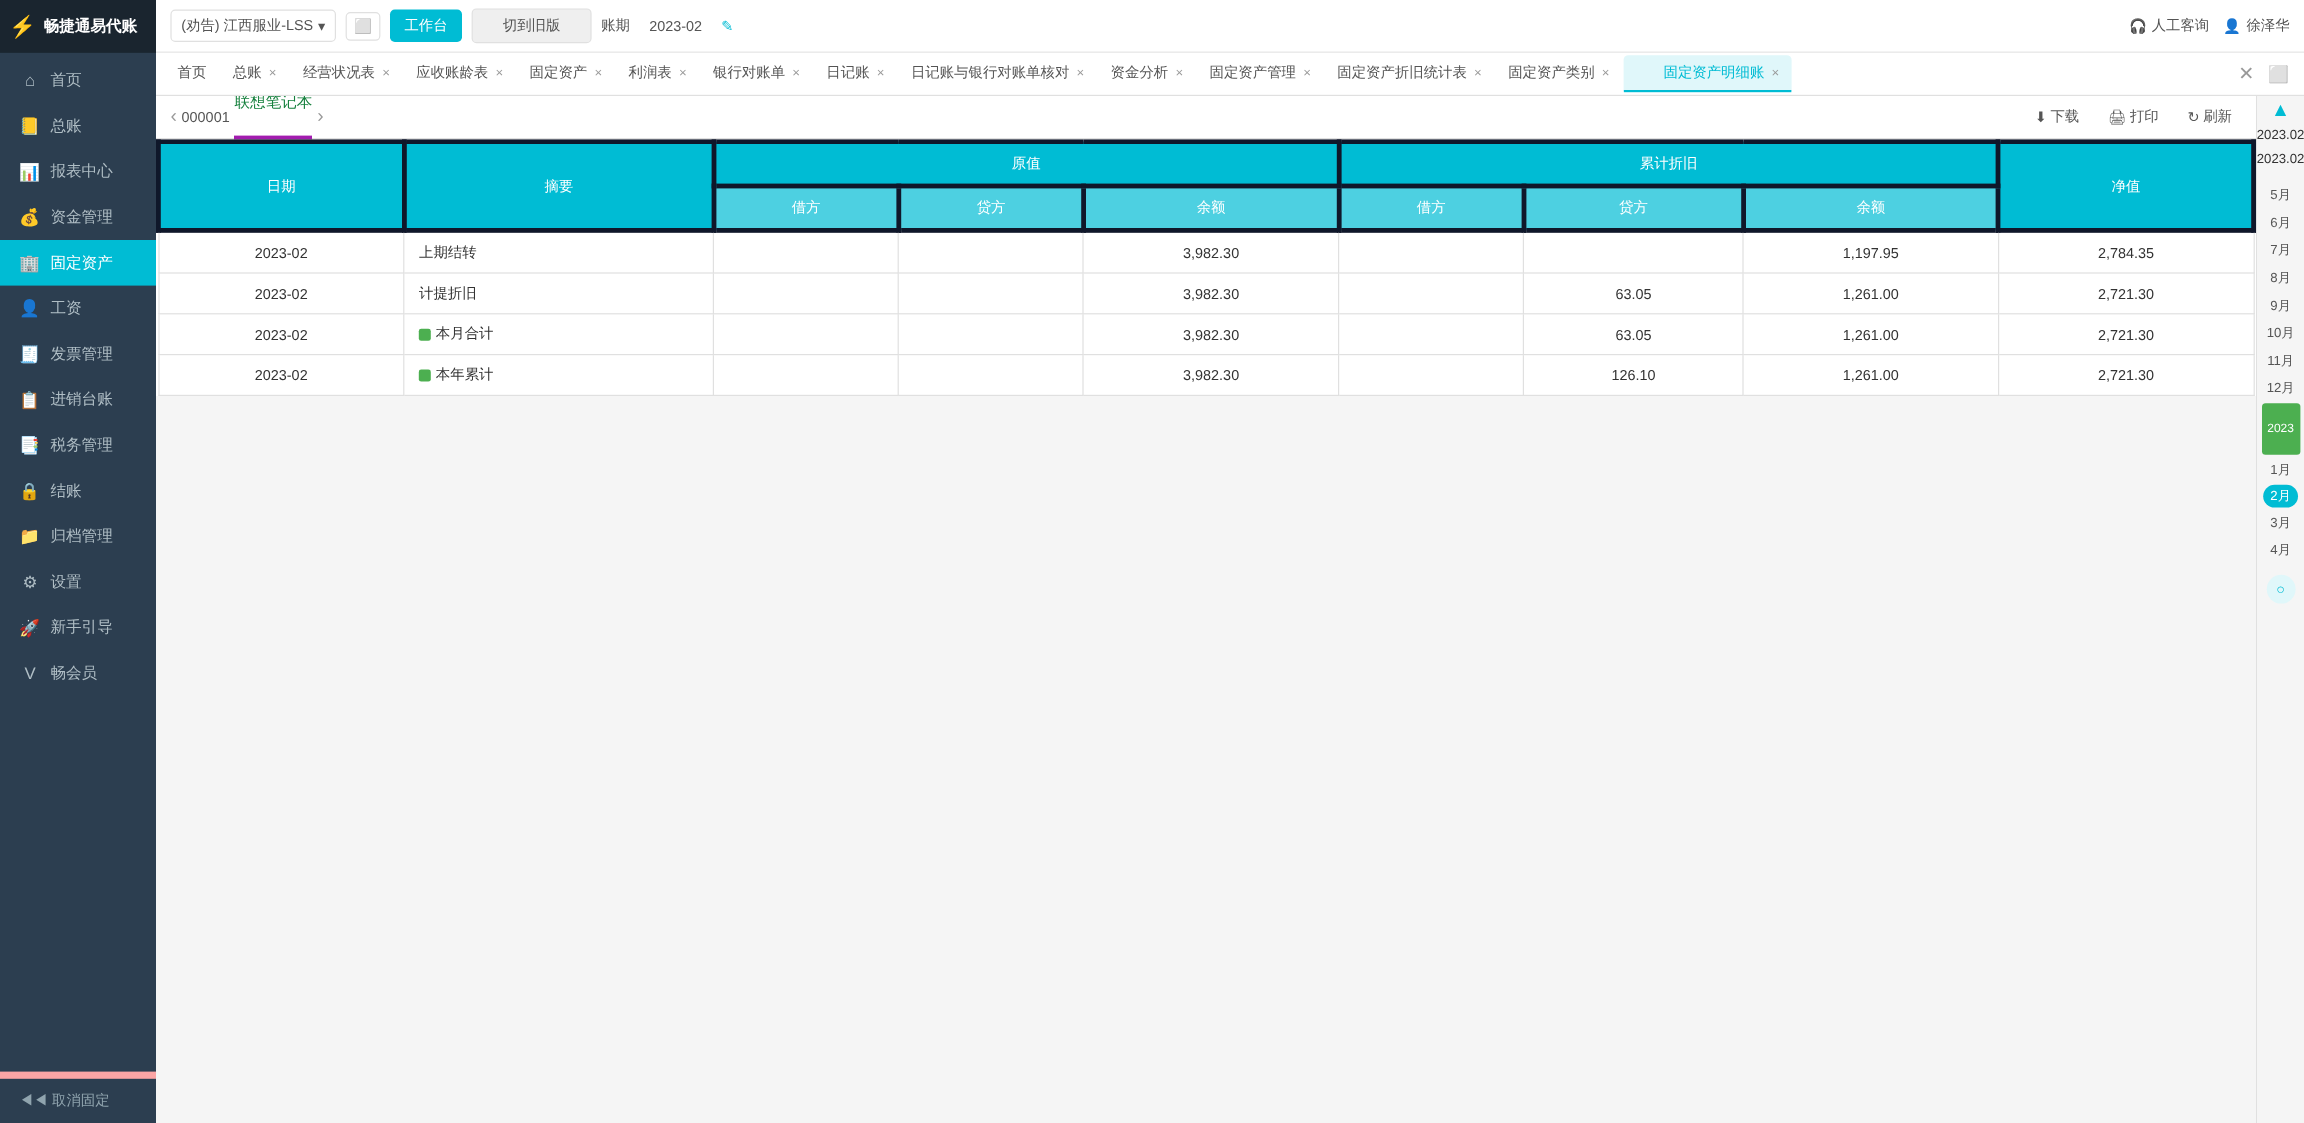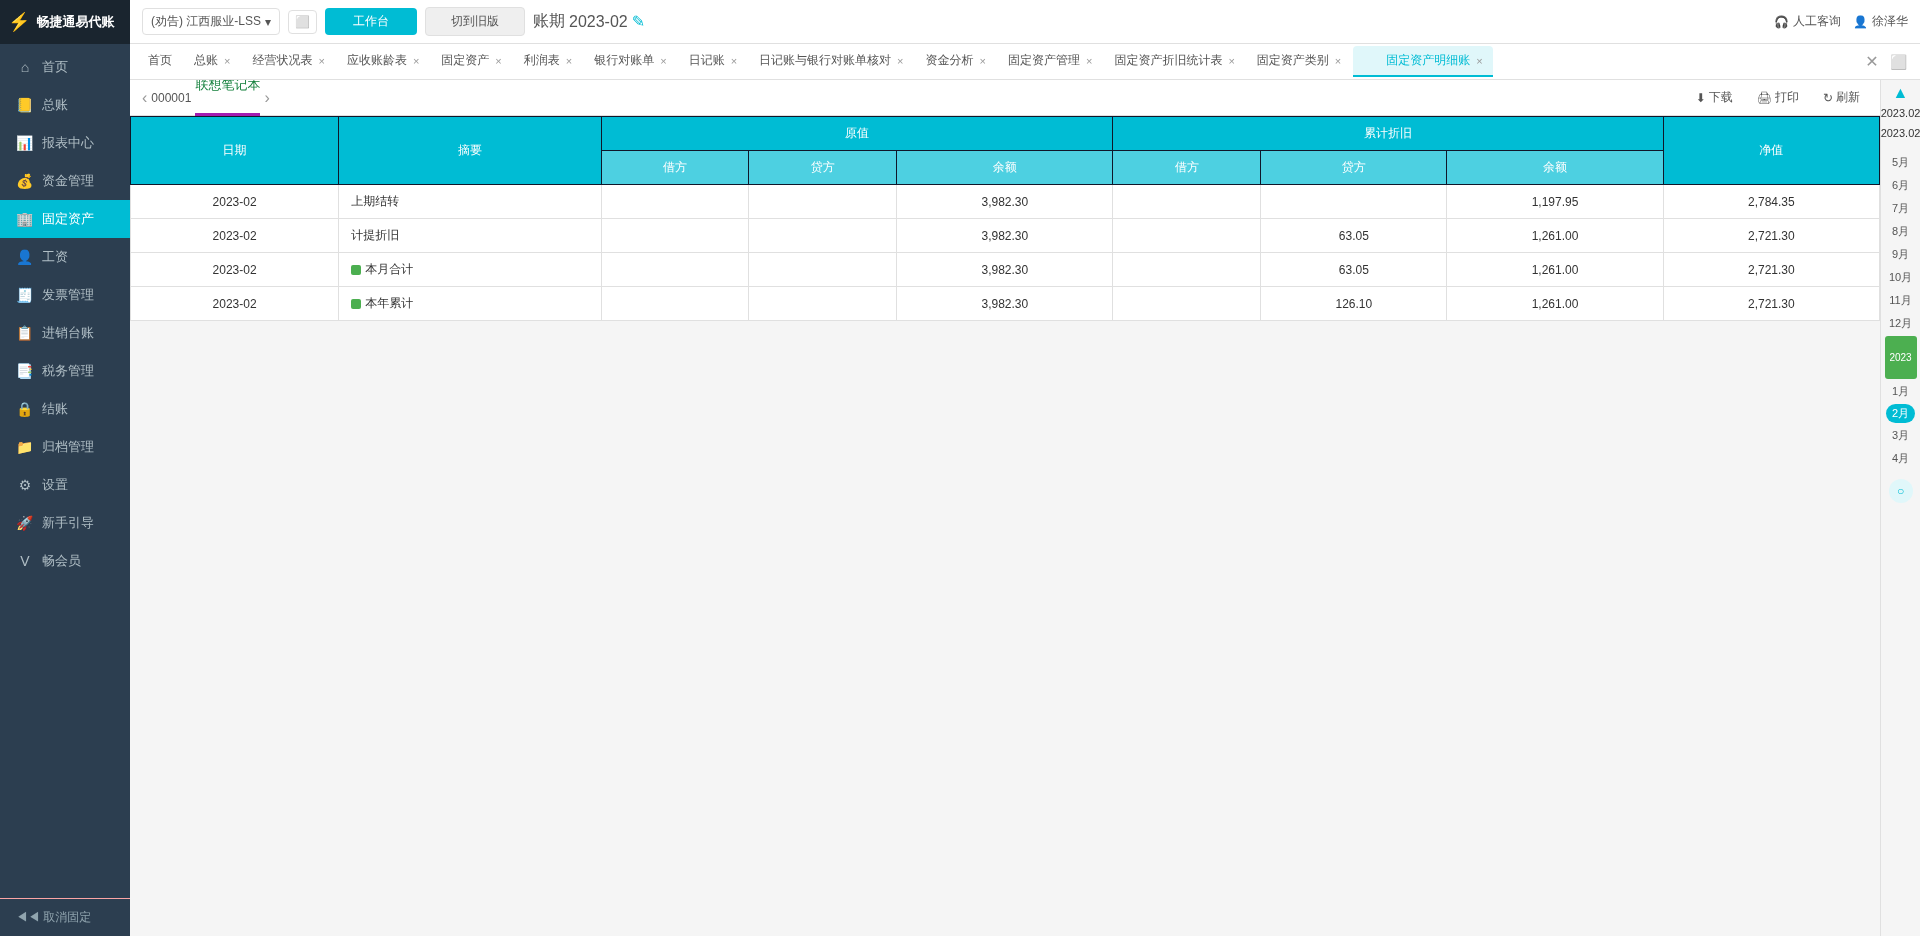--- a/index.html
+++ b/index.html
@@ -9,32 +9,32 @@
     .app-container { display: flex; height: 936px; width: 1920px; }
 
     
     .sidebar { width: 130px; background: #2c3e50; color: #ccc; display: flex; flex-direction: column; flex-shrink: 0; }
     .sidebar-logo { background: #1a252f; padding: 10px 8px; display: flex; align-items: center; gap: 6px; color: #fff; font-size: 13px; font-weight: bold; height: 44px; }
     .sidebar-logo-icon { color: #00bcd4; font-size: 18px; }
     .sidebar-nav { flex: 1; overflow-y: auto; padding: 4px 0; }
     .sidebar-item { display: flex; align-items: center; gap: 8px; padding: 10px 16px; cursor: pointer; color: #b0bec5; font-size: 13px; transition: background 0.2s; }
     .sidebar-item.active { background: #00bcd4; color: #fff; }
     .sidebar-item-icon { width: 18px; text-align: center; font-size: 14px; }
-    .sidebar-footer { padding: 10px 16px; border-top: 1px solid #fca5a5; color: #90a4ae; font-size: 12px; cursor: pointer; margin-top: 17px; }
+    .sidebar-footer { padding: 10px 16px; border-top: 6px solid #fca5a5; color: #90a4ae; font-size: 12px; cursor: pointer; margin-top: 17px; }
 
     
     .main-content { flex: 1; display: flex; flex-direction: column; overflow: hidden; }
 
     
     .topbar { height: 44px; background: #fff; display: flex; align-items: center; padding: 0 12px; border-bottom: 1px solid #e0e0e0; gap: 8px; flex-shrink: 0; }
     .topbar-company { display: flex; align-items: center; gap: 4px; border: 1px solid #e0e0e0; border-radius: 4px; padding: 4px 8px; font-size: 12px; color: #555; cursor: pointer; }
     .topbar-copy-btn { border: 1px solid #e0e0e0; border-radius: 4px; padding: 4px 6px; cursor: pointer; color: #666; }
-    .topbar-workbench { background: #00bcd4; color: #fff; border: none; border-radius: 4px; padding: 5px 28px; font-size: 12px; cursor: pointer; text-align: right; }
+    .topbar-workbench { background: #00bcd4; color: #fff; border: none; border-radius: 4px; padding: 5px 12px; font-size: 12px; cursor: pointer; text-align: right; }
     .topbar-switch { border: 1px solid #e0e0e0; border-radius: 4px; padding: 5px 25px; font-size: 12px; cursor: pointer; color: #555; }
-    .topbar-period { font-size: 16px; color: #555; display: flex; align-items: center; gap: 4px; justify-content: center; }
+    .topbar-period { font-size: 12px; color: #555; display: flex; align-items: center; gap: 16px; justify-content: center; }
     .topbar-spacer { flex: 1; }
     .topbar-user-actions { display: flex; align-items: center; gap: 12px; color: #555; font-size: 12px; }
     .topbar-user { display: flex; align-items: center; gap: 4px; cursor: pointer; }
 
     
     .tabbar { height: 36px; background: #fff; display: flex; align-items: center; padding: 0 8px; border-bottom: 1px solid #e0e0e0; flex-shrink: 0; overflow-x: auto; gap: 2px; }
     .tab-item { display: flex; align-items: center; gap: 4px; padding: 6px 10px; font-size: 12px; color: #555; cursor: pointer; white-space: nowrap; border-bottom: 2px solid transparent; }
     .tab-item.active { color: #00bcd4; border-bottom: 2px solid #00bcd4; background: #e0f7fa; border-radius: 4px 4px 0 0; padding-left: 33px; }
     .tab-close { font-size: 11px; color: #999; margin-left: 2px; }
 
@@ -48,21 +48,21 @@
     .filter-bar { height: 36px; background: #fff; display: flex; align-items: center; padding: 0 12px; border-bottom: 1px solid #e0e0e0; flex-shrink: 0; gap: 8px; }
     .filter-bar-nav { display: flex; align-items: center; gap: 4px; color: #555; }
     .filter-bar-nav button { background: none; border: none; cursor: pointer; color: #999; font-size: 16px; }
     .filter-bar-asset { font-size: 13px; color: #15803d; font-weight: 500; border-bottom: 6px solid #a21caf; padding-bottom: 19px; }
     .filter-bar-actions { margin-left: auto; display: flex; gap: 8px; align-items: center; color: #555; font-size: 12px; }
     .filter-bar-action-btn { display: flex; align-items: center; gap: 3px; cursor: pointer; padding: 4px 8px; }
 
     
     .table-wrapper { flex: 1; overflow: auto; padding: 0; }
     .data-table { width: 100%; border-collapse: collapse; background: #fff; }
-    .data-table thead tr th { background: #00bcd4; color: #fff; padding: 8px 12px; text-align: center; font-size: 12px; font-weight: normal; border: 1px solid #0f172a; white-space: nowrap; }
+    .data-table thead tr th { background: #00bcd4; color: #fff; padding: 8px 12px; text-align: center; font-size: 12px; font-weight: normal; border: 4px solid #0f172a; white-space: nowrap; }
     .data-table thead tr.sub-header th { background: #4dd0e1; }
     .data-table tbody tr td { padding: 8px 12px; text-align: center; border: 1px solid #e0e0e0; font-size: 12px; color: #333; }
     .data-table tbody tr td.text-left { text-align: left; }
     .badge-green { display: inline-flex; align-items: center; gap: 4px; }
     .badge-green::before { content: ''; display: inline-block; width: 10px; height: 10px; background: #4caf50; border-radius: 2px; }
 
     
     .right-panel { width: 40px; background: #f5f5f5; border-left: 1px solid #e0e0e0; display: flex; flex-direction: column; align-items: center; padding: 4px 0; overflow-y: auto; flex-shrink: 0; }
     .right-panel-date { font-size: 11px; color: #333; padding: 3px 2px; cursor: pointer; }
     .right-panel-month { font-size: 11px; color: #555; cursor: pointer; padding: 3px 2px; }

